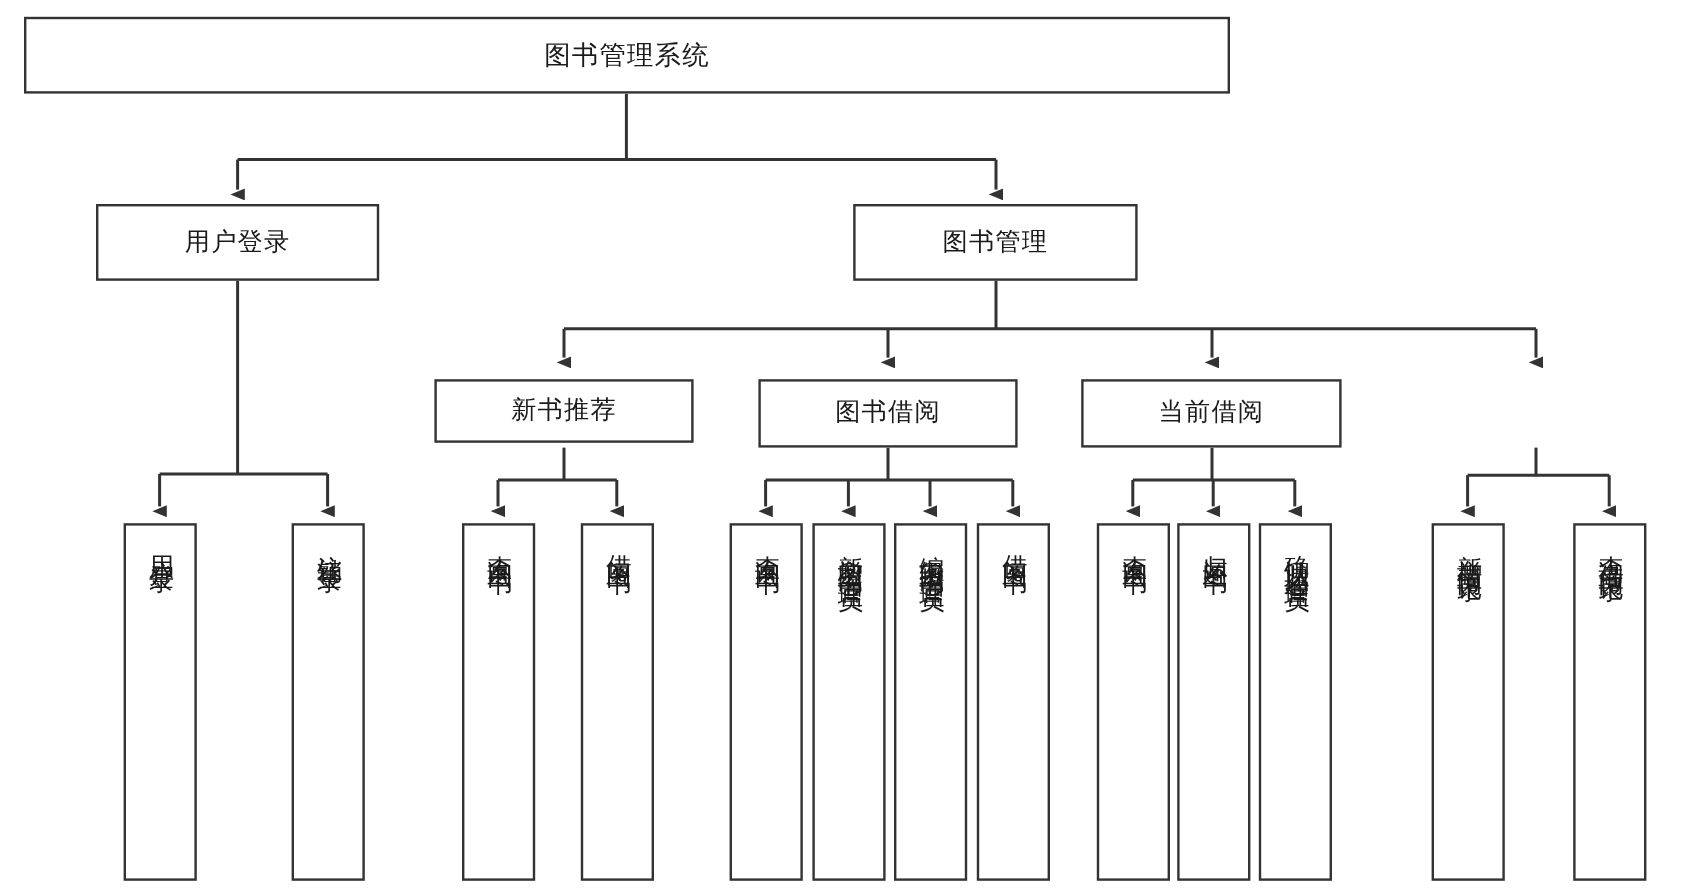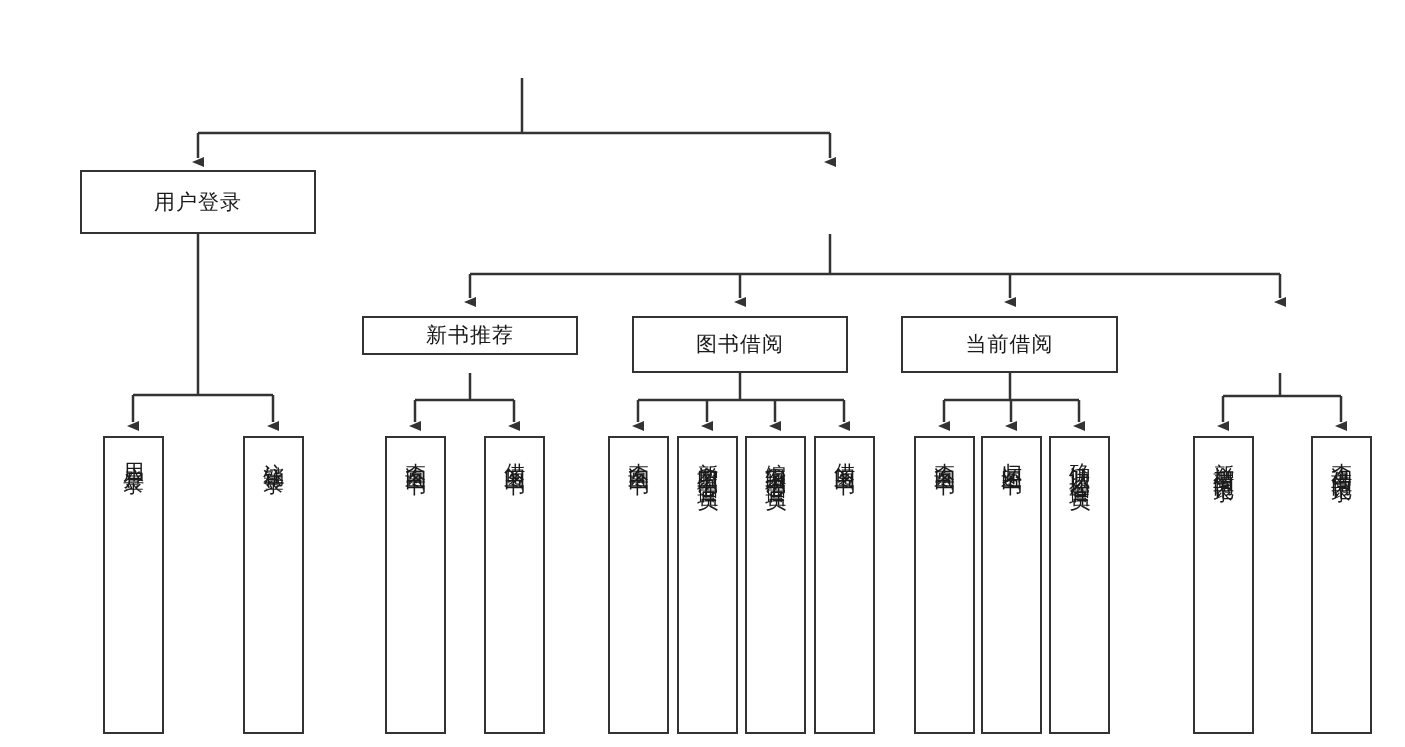--- a/index.html
+++ b/index.html
@@ -107,26 +107,32 @@
       <path d="M1011,400 L1011,422" marker-end="url(#arrow)"></path>
       <path d="M1079,400 L1079,422" marker-end="url(#arrow)"></path>
 
       <path d="M1280,373 L1280,396"></path>
       <path d="M1223,396 L1341,396"></path>
       <path d="M1223,396 L1223,422" marker-end="url(#arrow)"></path>
       <path d="M1341,396 L1341,422" marker-end="url(#arrow)"></path>
     </g>
   </svg>
 
+  <div class="node root" style="left:20px; top:14px; width:1005px; height:64px;">
+    <span class="node-label">图书管理系统</span>
+  </div>
 
   <div class="node" style="left:80px; top:170px; width:236px; height:64px;">
     <span class="node-label">用户登录</span>
   </div>
+  <div class="node" style="left:711px; top:170px; width:237px; height:64px;">
+    <span class="node-label">图书管理</span>
+  </div>
 
-  <div class="node" style="left:362px; top:316px; width:216px; height:39px;">
+  <div class="node" style="left:362px; top:316px; width:216px; height:53px;">
     <span class="node-label">新书推荐</span>
   </div>
   <div class="node" style="left:901px; top:316px; width:217px; height:57px;">
     <span class="node-label">当前借阅</span>
   </div>
   <div class="node" style="left:632px; top:316px; width:216px; height:57px;">
     <span class="node-label">图书借阅</span>
   </div>
 
   <div class="node vertical" style="left:103px; top:436px; width:61px; height:298px;">

